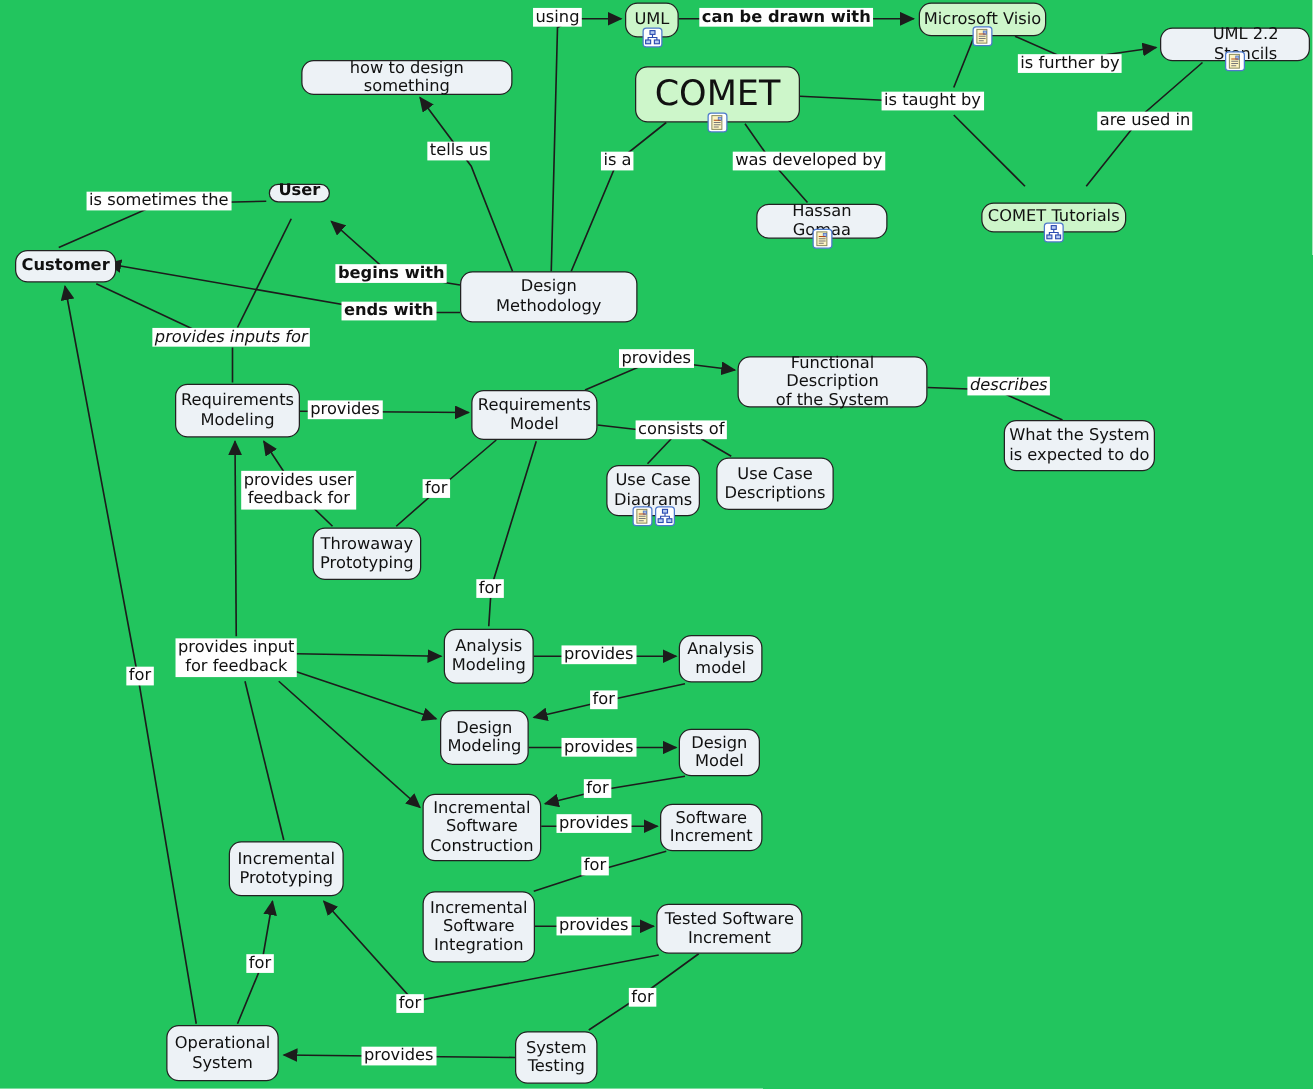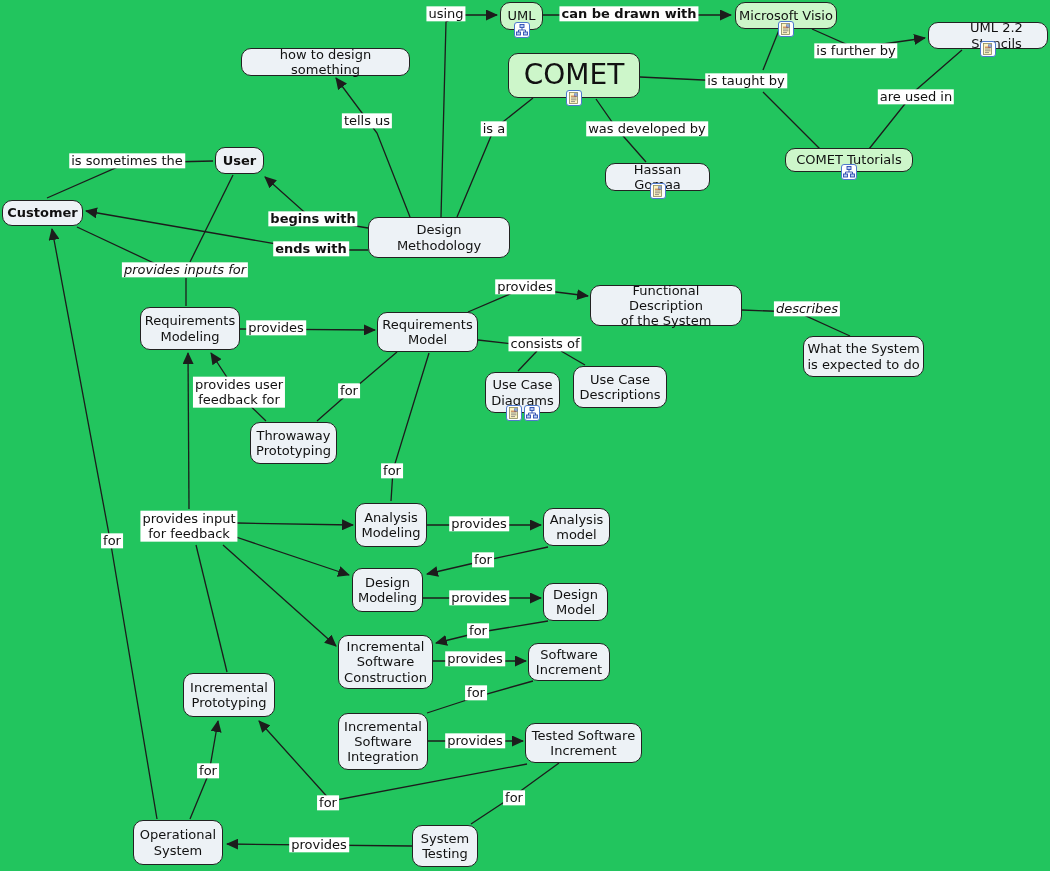--- a/index.html
+++ b/index.html
@@ -132,22 +132,22 @@
     <div class="lbl" style="left: 478px; top: 631px;">for</div>
     <div class="lbl" style="left: 475px; top: 659px;">provides</div>
     <div class="lbl" style="left: 476px; top: 693px;">for</div>
     <div class="lbl" style="left: 475px; top: 741px;">provides</div>
     <div class="lbl" style="left: 208px; top: 771px;">for</div>
     <div class="lbl" style="left: 328px; top: 803px;">for</div>
     <div class="lbl" style="left: 514px; top: 798px;">for</div>
     <div class="lbl" style="left: 319px; top: 845px;">provides</div>
     <div class="lbl" style="left: 112px; top: 541px;">for</div>
     <div class="node " style="left: 241px; top: 48px; width: 169px; height: 28px;"><span>how to design something</span></div>
-    <div class="node  bold" style="left: 215px; top: 147px; width: 49px; height: 27px;"><span>User</span></div>
-    <div class="node  bold" style="left: 2px; top: 200px; width: 81px; height: 26px;"><span>Customer</span></div>
+    <div class="node  bold" style="left: 215px; top: 147px; width: 49px; height: 15px; align-items: flex-end;"><span>User</span></div>
+    <div class="node  bold" style="left: 12px; top: 200px; width: 81px; height: 26px;"><span>Customer</span></div>
     <div class="node " style="left: 368px; top: 217px; width: 142px; height: 41px;"><span>Design
 Methodology</span></div>
     <div class="node green" style="left: 500px; top: 2px; width: 43px; height: 28px;"><span>UML</span><div class="icons"><span class="ic"><svg viewBox="0 0 14 14">
             <path d="M7 4.5 V7 M3.5 9 V7 H10.5 V9" fill="none" stroke="#2b4bb0" stroke-width="0.9"></path>
             <rect x="5" y="1.5" width="4" height="3" fill="#b8ccf2" stroke="#2b4bb0" stroke-width="0.9"></rect>
             <rect x="1.5" y="9" width="4" height="3" fill="#b8ccf2" stroke="#2b4bb0" stroke-width="0.9"></rect>
             <rect x="8.5" y="9" width="4" height="3" fill="#b8ccf2" stroke="#2b4bb0" stroke-width="0.9"></rect>
           </svg></span></div></div>
     <div class="node green" style="left: 735px; top: 2px; width: 102px; height: 27px;"><span>Microsoft Visio</span><div class="icons"><span class="ic"><svg viewBox="0 0 14 14">
             <rect x="2.5" y="1.5" width="8" height="11" fill="#fdf4c3" stroke="#8a8a5a" stroke-width="0.8"></rect>
@@ -166,21 +166,21 @@
             <line x1="4" y1="10.6" x2="8" y2="10.6" stroke="#777777" stroke-width="0.8"></line>
           </svg></span></div></div>
     <div class="node green" style="left: 508px; top: 53px; width: 132px; height: 45px; font-size: 28px;"><span>COMET</span><div class="icons"><span class="ic"><svg viewBox="0 0 14 14">
             <rect x="2.5" y="1.5" width="8" height="11" fill="#fdf4c3" stroke="#8a8a5a" stroke-width="0.8"></rect>
             <rect x="7.6" y="2.8" width="2.6" height="2.6" fill="#9db8e8" stroke="#4d6fc0" stroke-width="0.6"></rect>
             <line x1="4" y1="5.2" x2="9.5" y2="5.2" stroke="#b04a18" stroke-width="0.8"></line>
             <line x1="4" y1="7" x2="9.5" y2="7" stroke="#777777" stroke-width="0.8"></line>
             <line x1="4" y1="8.8" x2="9.5" y2="8.8" stroke="#777777" stroke-width="0.8"></line>
             <line x1="4" y1="10.6" x2="8" y2="10.6" stroke="#777777" stroke-width="0.8"></line>
           </svg></span></div></div>
-    <div class="node green" style="left: 785px; top: 148px; width: 128px; height: 24px; align-items: center;"><span>COMET Tutorials</span><div class="icons"><span class="ic"><svg viewBox="0 0 14 14">
+    <div class="node green" style="left: 785px; top: 162px; width: 116px; height: 24px; align-items: center;"><span>COMET Tutorials</span><div class="icons"><span class="ic"><svg viewBox="0 0 14 14">
             <path d="M7 4.5 V7 M3.5 9 V7 H10.5 V9" fill="none" stroke="#2b4bb0" stroke-width="0.9"></path>
             <rect x="5" y="1.5" width="4" height="3" fill="#b8ccf2" stroke="#2b4bb0" stroke-width="0.9"></rect>
             <rect x="1.5" y="9" width="4" height="3" fill="#b8ccf2" stroke="#2b4bb0" stroke-width="0.9"></rect>
             <rect x="8.5" y="9" width="4" height="3" fill="#b8ccf2" stroke="#2b4bb0" stroke-width="0.9"></rect>
           </svg></span></div></div>
     <div class="node " style="left: 605px; top: 163px; width: 105px; height: 28px;"><span>Hassan Gomaa</span><div class="icons"><span class="ic"><svg viewBox="0 0 14 14">
             <rect x="2.5" y="1.5" width="8" height="11" fill="#fdf4c3" stroke="#8a8a5a" stroke-width="0.8"></rect>
             <rect x="7.6" y="2.8" width="2.6" height="2.6" fill="#9db8e8" stroke="#4d6fc0" stroke-width="0.6"></rect>
             <line x1="4" y1="5.2" x2="9.5" y2="5.2" stroke="#b04a18" stroke-width="0.8"></line>
             <line x1="4" y1="7" x2="9.5" y2="7" stroke="#777777" stroke-width="0.8"></line>

